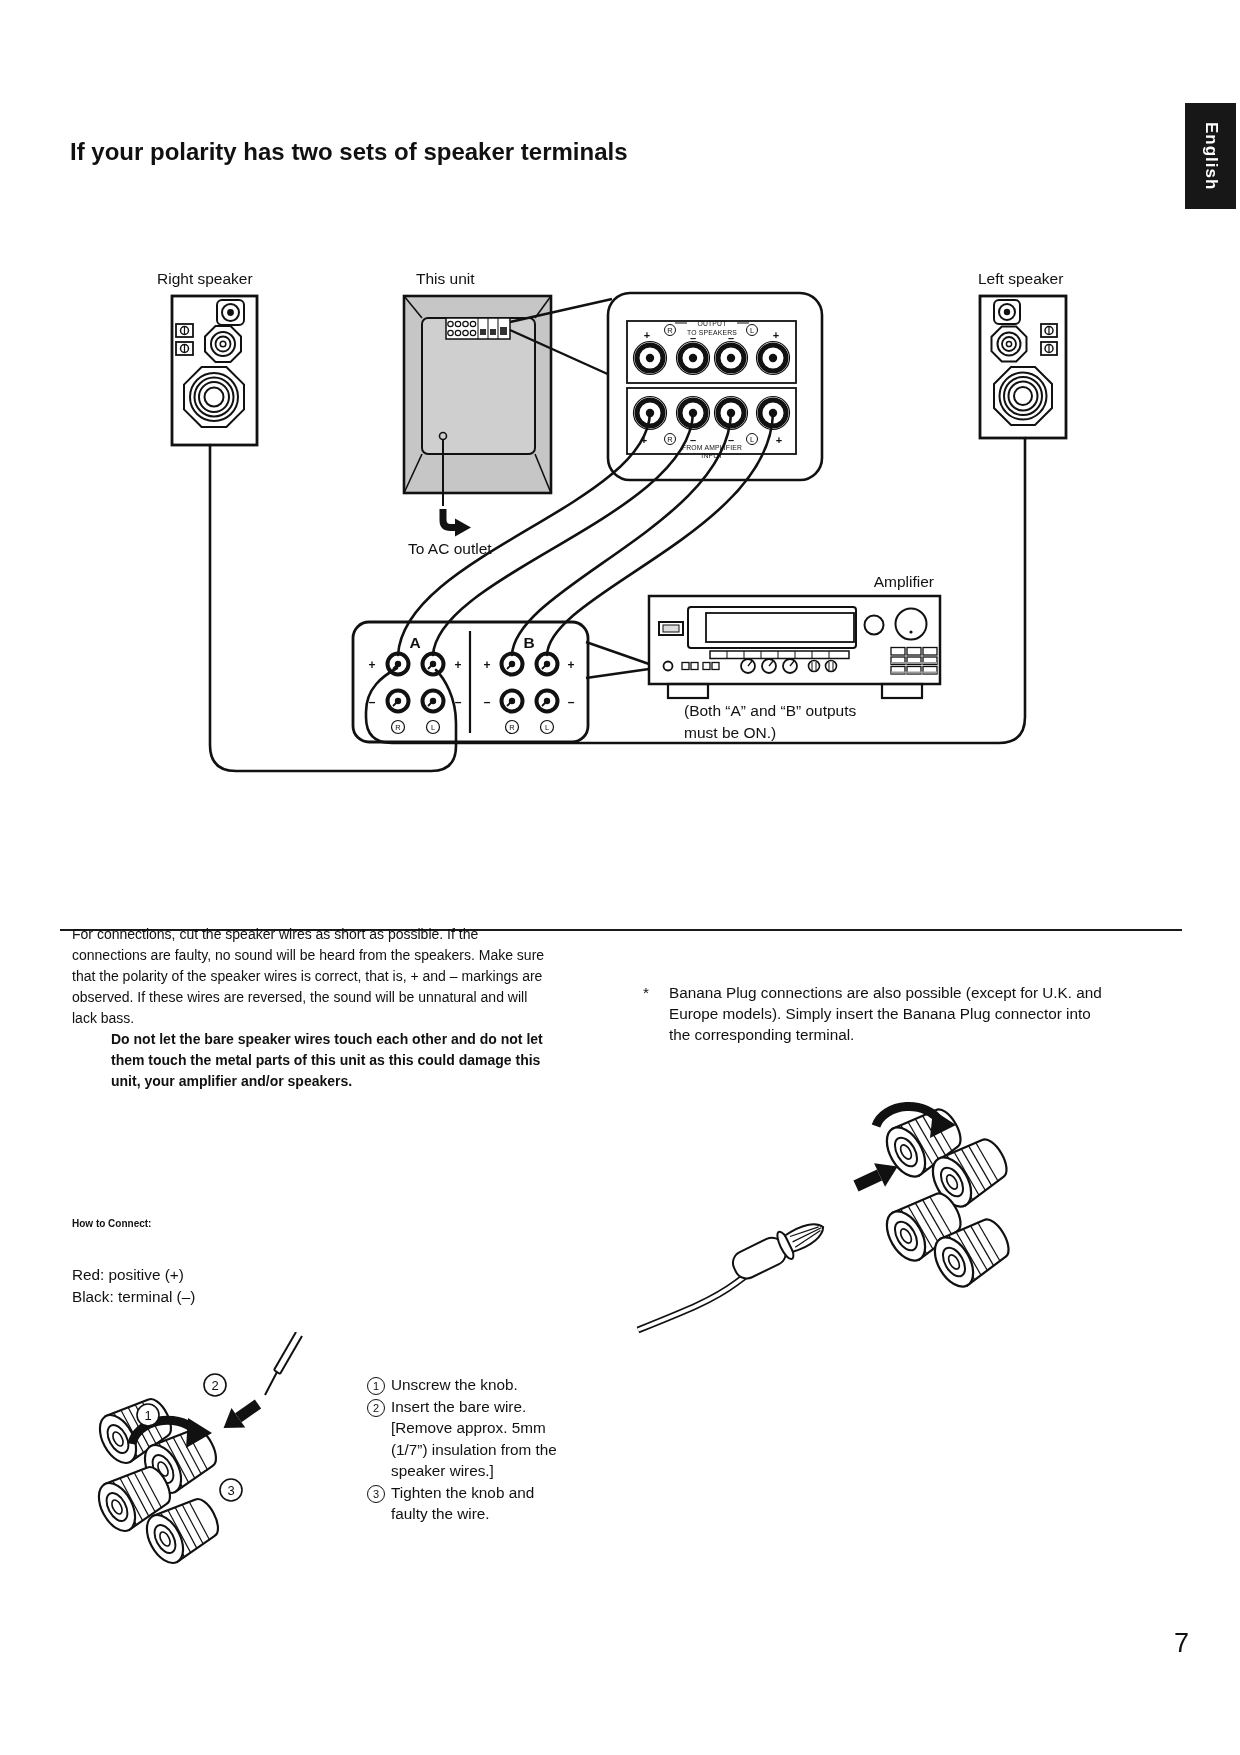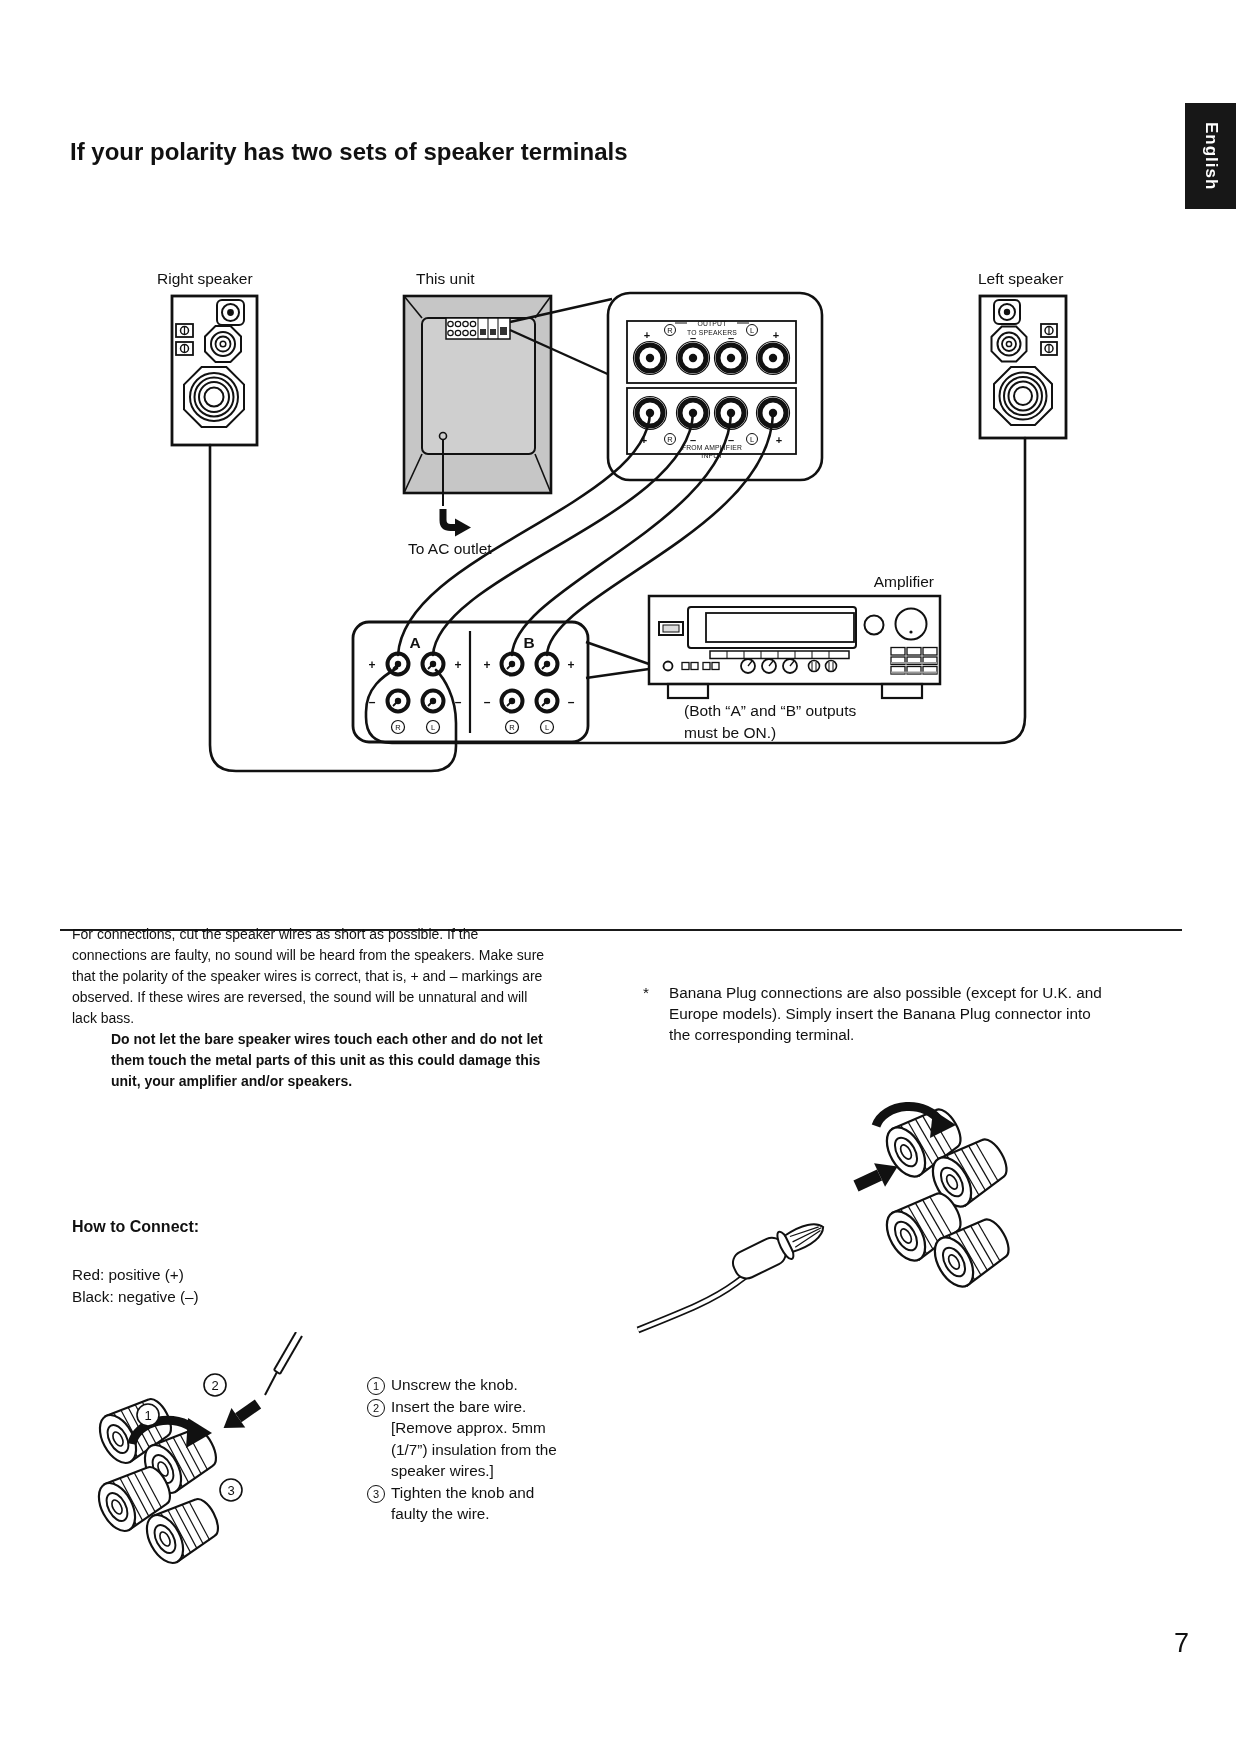--- a/index.html
+++ b/index.html
@@ -8,21 +8,21 @@
   .lang-tab{position:absolute;left:1185px;top:103px;width:51px;height:106px;background:#171717;
         color:#fff;display:flex;align-items:center;justify-content:center;}
   .lang-tab span{writing-mode:vertical-rl;font-weight:bold;font-size:17px;letter-spacing:1px;}
   .title{position:absolute;left:70px;top:138px;font-size:24px;font-weight:bold;margin:0;}
   .rule{position:absolute;left:60px;top:929px;width:1122px;border-top:2px solid #1a1a1a;}
   .h2{position:absolute;left:72px;top:941px;font-size:23px;font-weight:bold;margin:0;}
   .col-left{position:absolute;left:72px;top:924px;width:478px;font-size:14px;line-height:21px;}
   .col-left .warn{font-weight:bold;margin-left:39px;}
   .note{position:absolute;left:643px;top:982px;width:470px;display:flex;font-size:15.3px;line-height:21px;}
   .note .mark{width:26px;flex:none;}
-  .howto{position:absolute;left:72px;top:1218px;font-size:16px;font-weight:bold;}
+  .howto{position:absolute;left:72px;top:1218px;font-size:10px;font-weight:bold;}
   .polarity{position:absolute;left:72px;top:1264px;font-size:15.3px;line-height:22px;}
   .steps{position:absolute;left:367px;top:1374px;width:204px;font-size:15.3px;}
   .step{display:flex;margin:0;}
   .cnum{flex:none;width:16px;height:16px;border:1.3px solid #111;border-radius:50%;
         font-size:11px;line-height:16px;text-align:center;margin:3px 6px 0 0;}
   .stext{width:176px;line-height:21.5px;}
   .pagenum{position:absolute;left:1174px;top:1628px;font-size:27px;}
   svg{position:absolute;}
   svg text{font-family:"Liberation Sans","DejaVu Sans",sans-serif;fill:#111;}
   .lbl{font-size:15.5px;}
@@ -324,21 +324,21 @@
 
   <div class="note">
     <span class="mark">*</span>
     <span>Banana Plug connections are also possible (except for U.K. and Europe models).  Simply insert the Banana Plug connector into the corresponding terminal.</span>
   </div>
 
   <div class="howto">How to Connect:</div>
 
   <div class="polarity">
     <div>Red: positive (+)</div>
-    <div>Black: negative (–)</div>
+    <div>Black: terminal (–)</div>
   </div>
 
   <div class="steps">
     <div class="step">
       <span class="cnum">1</span>
       <span class="stext">Unscrew the knob.</span>
     </div>
     <div class="step">
       <span class="cnum">2</span>
       <span class="stext">Insert the bare wire. [Remove approx. 5mm (1/7”) insulation from the speaker wires.]</span>

